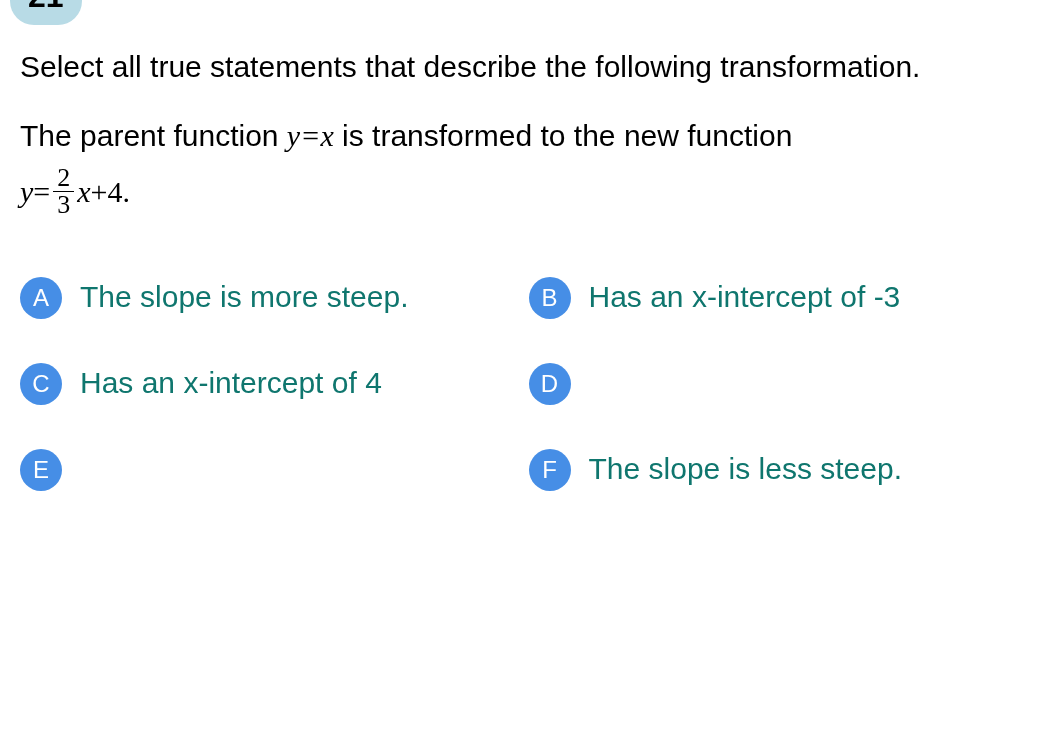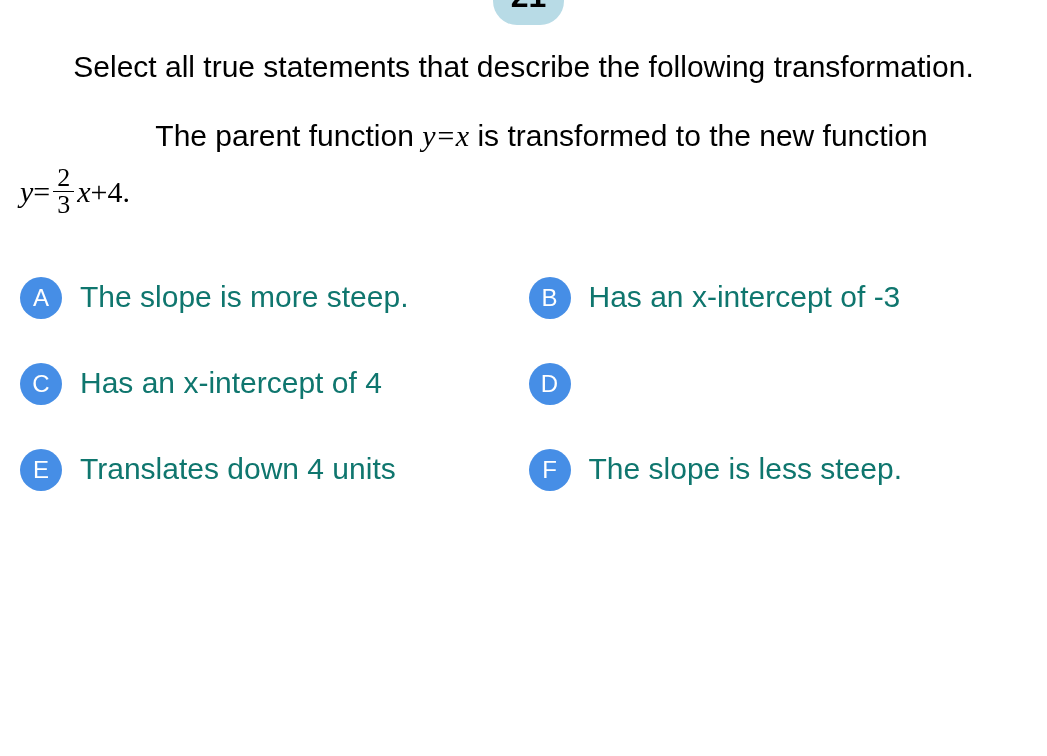--- a/index.html
+++ b/index.html
@@ -1,19 +1,18 @@
 <!DOCTYPE html>
 <html><head>
   <meta charset="utf-8">
   <style>
     * {
       margin: 0;
       padding: 0;
       box-sizing: border-box;
-      text-align: center;
     }
     body {
       font-family: Arial, Helvetica, sans-serif;
       background: #fff;
       width: 1047px;
       height: 756px;
       padding: 0;
       overflow: hidden;
     }
     .question-number-badge {
@@ -37,21 +36,20 @@
       color: #000;
       line-height: 1.45;
       margin-bottom: 26px;
     }
     .equation-block {
       padding: 0 20px 30px 20px;
     }
     .eq-line1 {
       font-size: 30px;
       color: #000;
-      margin-left: 36px;
       line-height: 1.4;
     }
     .eq-line2 {
       font-size: 30px;
       color: #000;
       margin-top: 0px;
       display: flex;
       align-items: center;
       height: 70px;
       font-family: 'Times New Roman', Times, serif;
@@ -164,21 +162,20 @@
   <div class="answer-option">
     <div class="answer-badge">
       <span>D</span>
     </div>
   </div>
 
   <div class="answer-option">
     <div class="answer-badge">
       <span>E</span>
     </div>
-    <div class="answer-text">Translates down 4 units</div>
   </div>
 
   <div class="answer-option">
     <div class="answer-badge">
       <span>F</span>
     </div>
     <div class="answer-text">The slope is less steep.</div>
   </div>
 
 </div>

